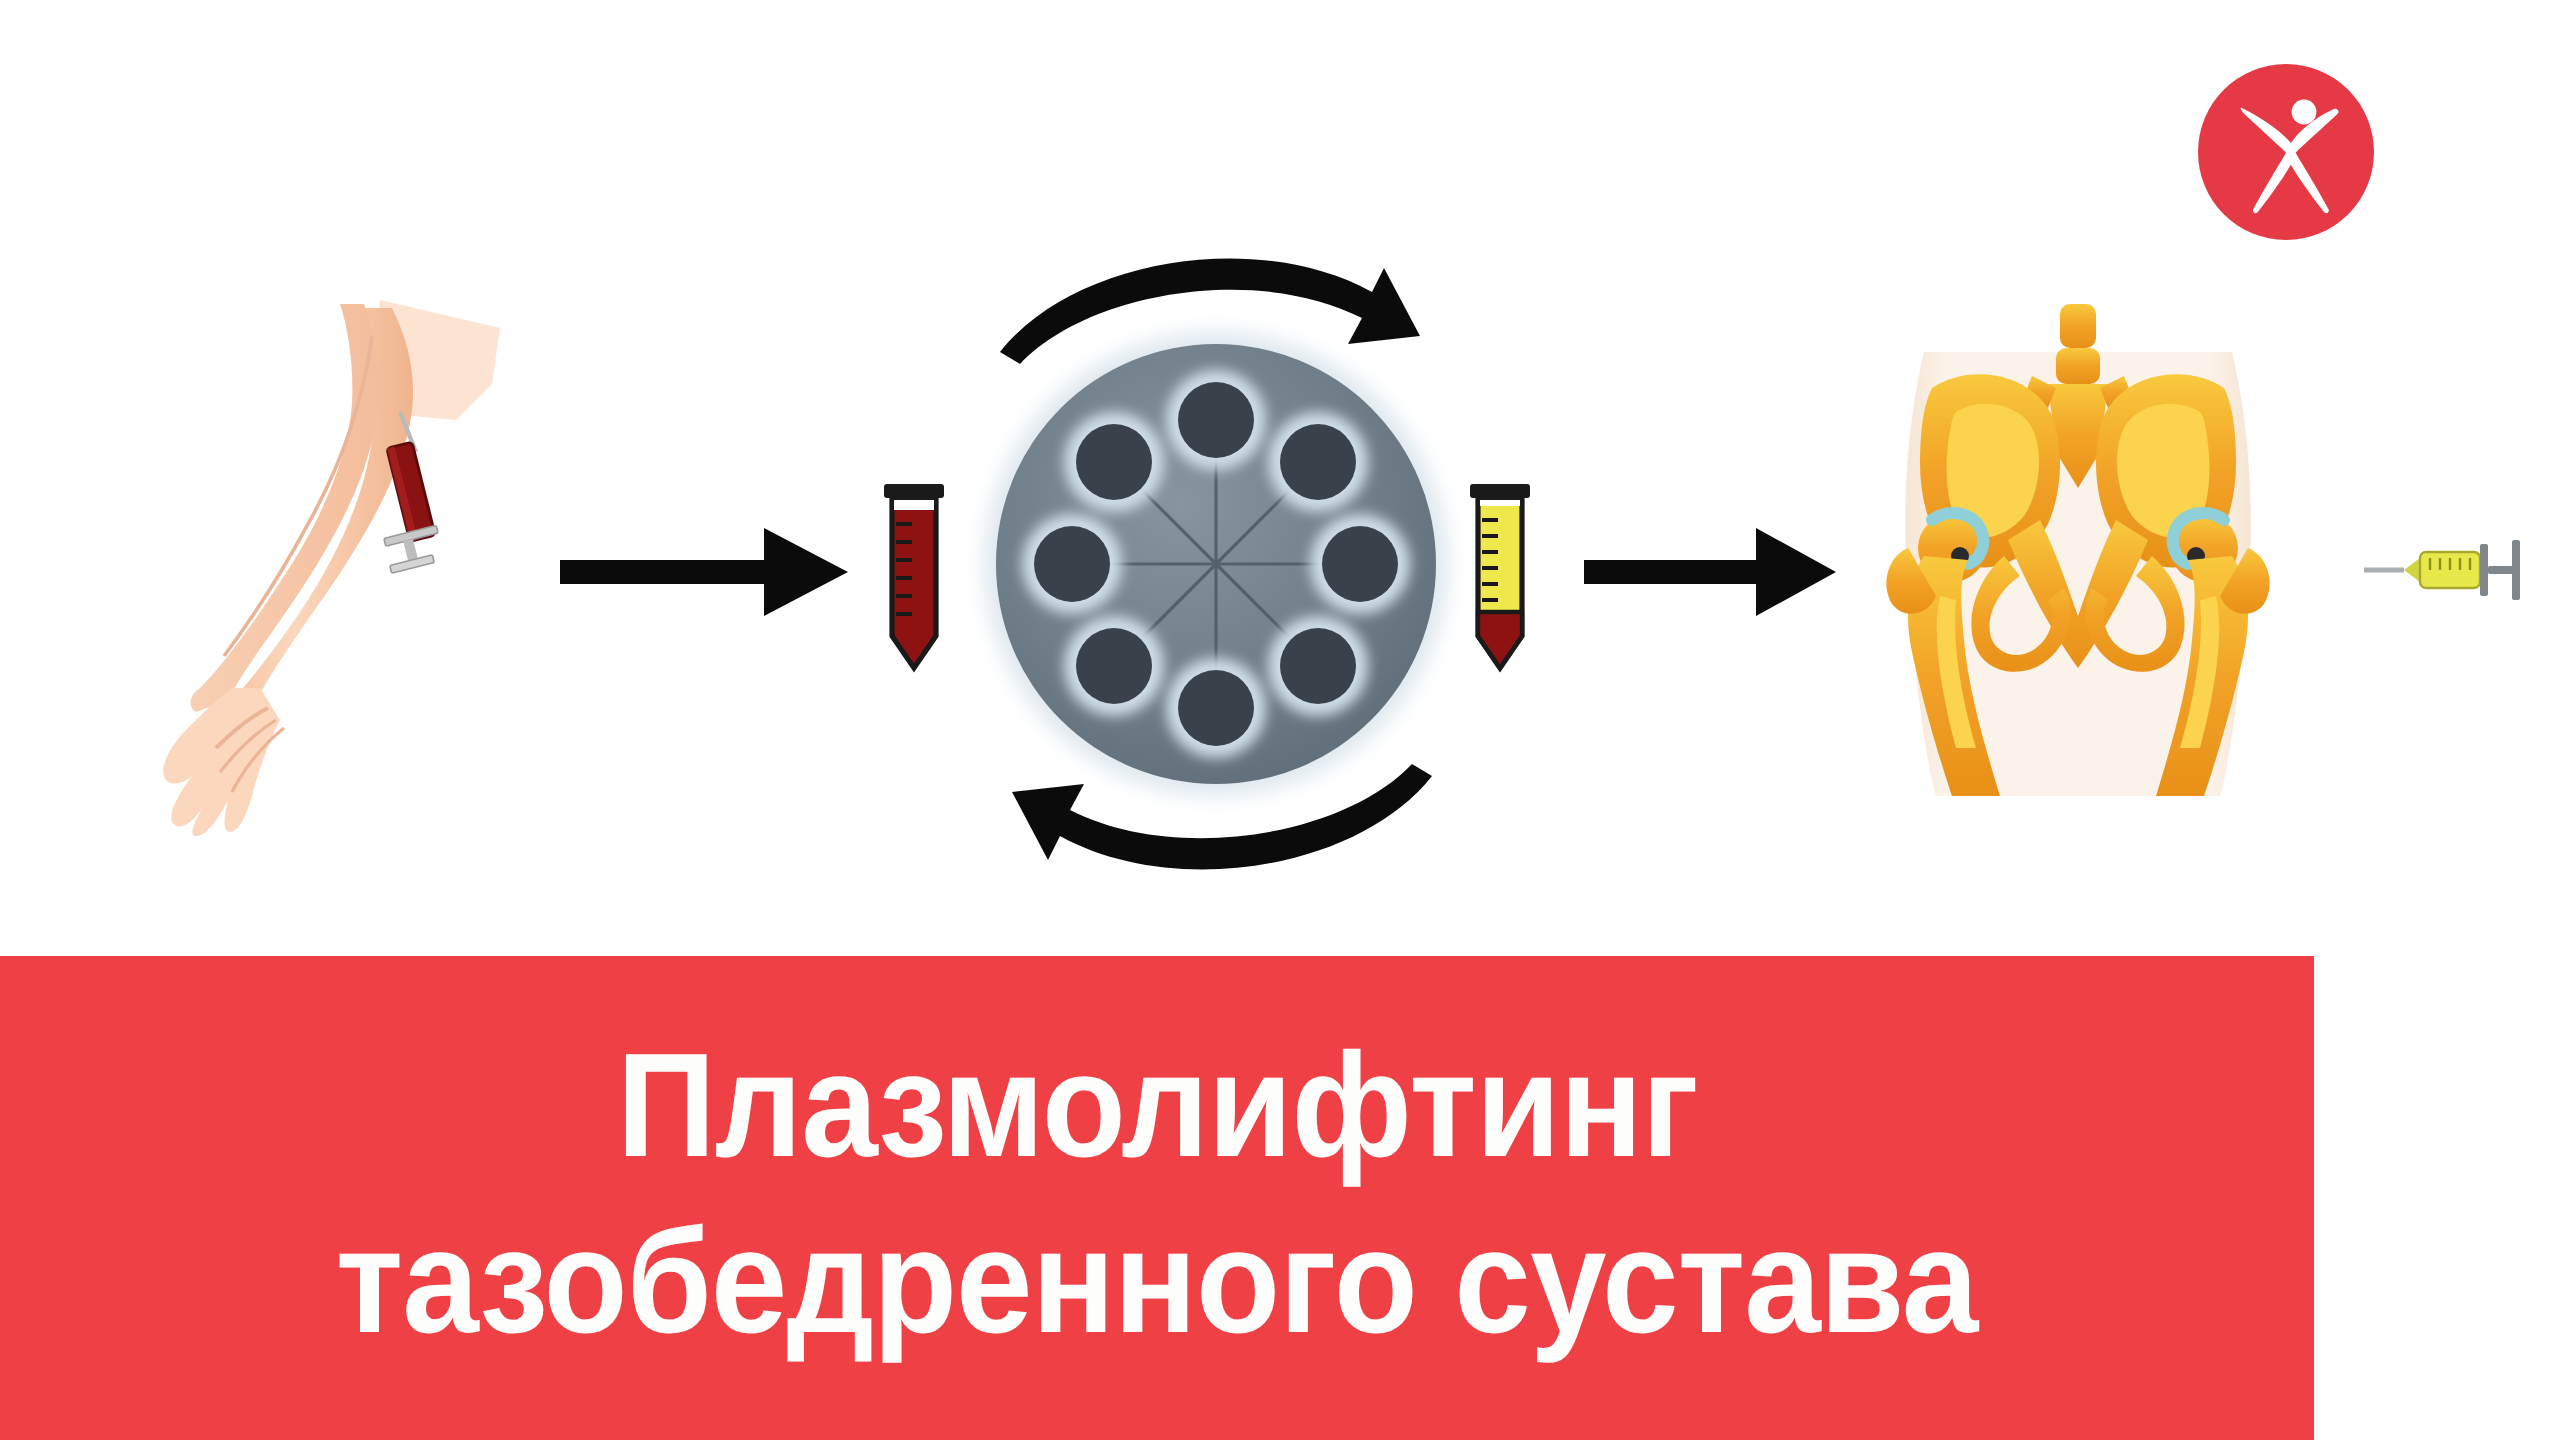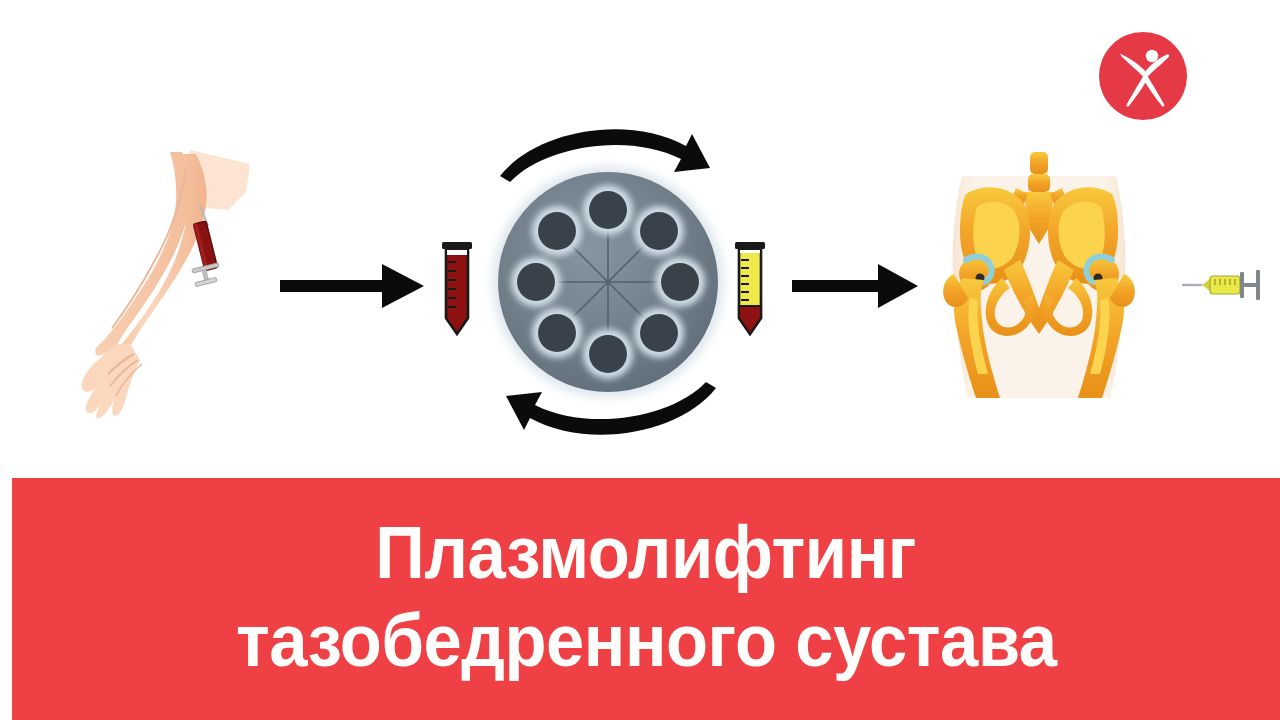--- a/index.html
+++ b/index.html
@@ -46,21 +46,21 @@
   
   .pelvis{position:absolute;left:928px;top:148px;width:222px;height:250px;}
   .pelvis svg{display:block;width:222px;height:250px;}
 
   
   .syringe-plasma{position:absolute;left:1182px;top:262px;width:86px;height:46px;}
   .syringe-plasma svg{display:block;}
 
   
   .banner{
-    position:absolute;left:12px;top:478px;width:1268px;height:242px;
+    position:absolute;left:0;top:478px;width:1157px;height:242px;
     background:#ef4046;
     display:flex;flex-direction:column;
     align-items:center;justify-content:center;
     box-sizing:border-box;
     padding-bottom:4px;
   }
   .banner-line{
     color:#fdfdfb;
     font-family:"Liberation Sans", sans-serif;
     font-weight:bold;

